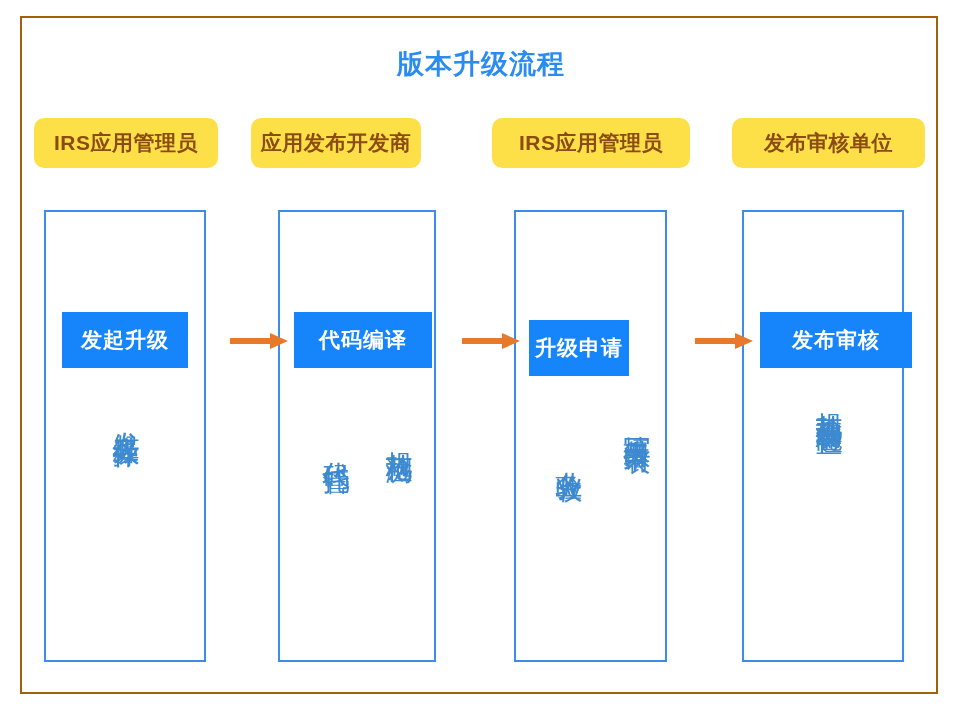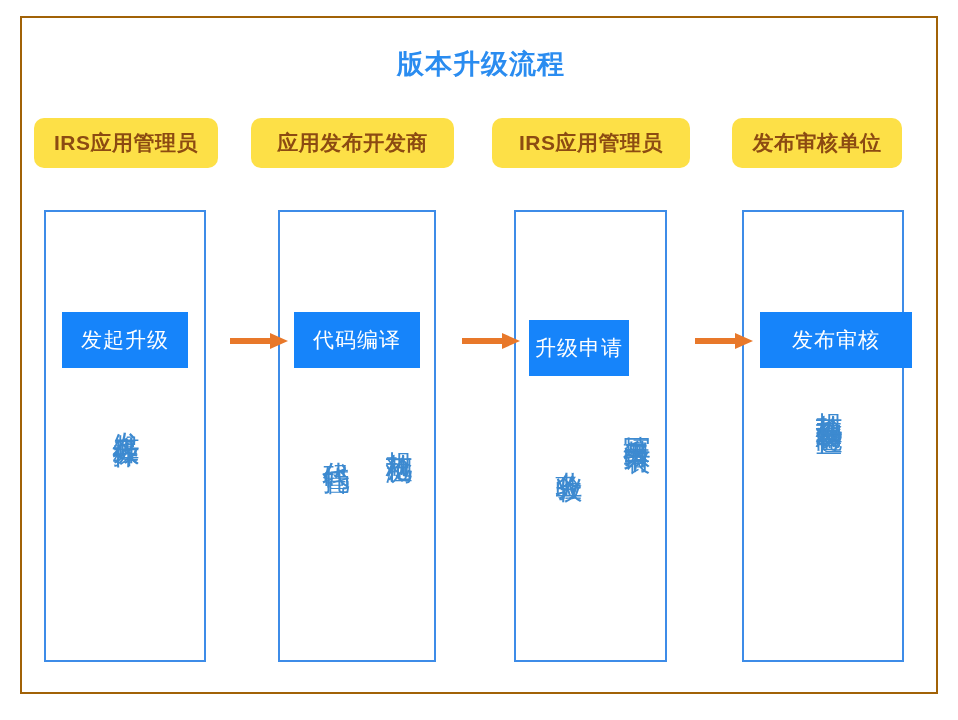--- a/index.html
+++ b/index.html
@@ -50,23 +50,23 @@
     display: flex;
     align-items: center;
     justify-content: center;
     color: #8c4b12;
     font-size: 21px;
     font-weight: bold;
     letter-spacing: 0.5px;
     box-sizing: border-box;
   }
   #role-chip-0 { left: 12px;  width: 184px; }
-  #role-chip-1 { left: 229px; width: 203px; }
+  #role-chip-1 { left: 229px; width: 170px; }
   #role-chip-2 { left: 470px; width: 198px; }
-  #role-chip-3 { left: 710px; width: 170px; }
+  #role-chip-3 { left: 710px; width: 193px; }
 
   
   .lane {
     position: absolute;
     top: 192px;
     height: 452px;
     border: 2px solid #3d8ce8;
     box-sizing: border-box;
     background: #ffffff;
   }
@@ -78,26 +78,26 @@
   
   .step-box {
     position: absolute;
     height: 56px;
     background: #1684fa;
     display: flex;
     align-items: center;
     justify-content: center;
     color: #ffffff;
     font-size: 21px;
-    font-weight: normal;
+    font-weight: bold;
     letter-spacing: 1px;
     box-sizing: border-box;
   }
   #step-box-0 { left: 40px;  top: 294px; width: 126px; }
-  #step-box-1 { left: 272px; top: 294px; width: 126px; }
+  #step-box-1 { left: 272px; top: 294px; width: 138px; }
   #step-box-2 { left: 507px; top: 302px; width: 100px; }
   #step-box-3 { left: 738px; top: 294px; width: 152px; }
 
   
   .flow-arrow {
     position: absolute;
     top: 314px;
     height: 18px;
     display: block;
   }

